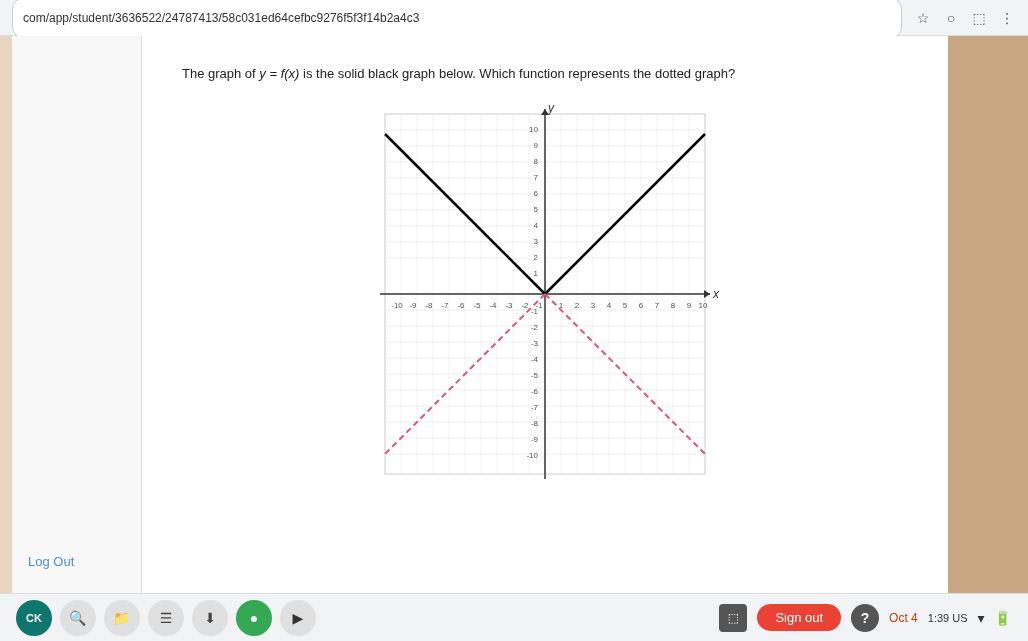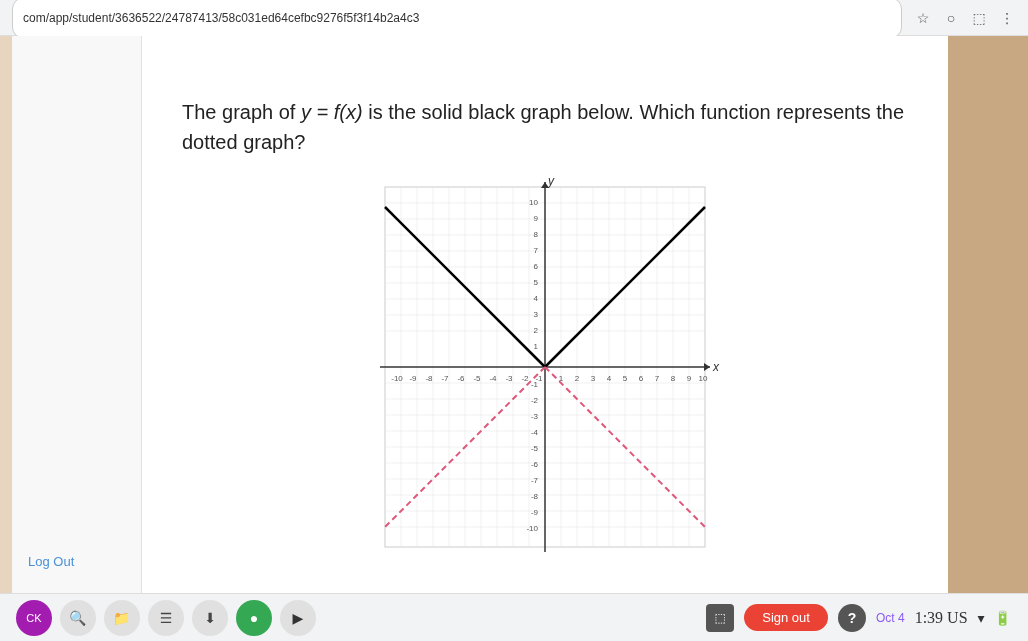--- a/index.html
+++ b/index.html
@@ -78,26 +78,25 @@
     
     .content {
       flex: 1;
       background: white;
       padding: 28px 40px 20px 40px;
       overflow-y: auto;
       position: relative;
     }
 
     .question-text {
-      font-size: 20px;
+      font-size: 13px;
       color: #222;
       line-height: 1.5;
       margin-bottom: 20px;
       max-width: 750px;
-      margin-top: 33px;
     }
 
     
     .graph-container {
       display: flex;
       justify-content: center;
       margin-top: 10px;
     }
 
     .graph-svg-wrapper {
@@ -120,24 +119,24 @@
       border-radius: 50%;
       background: #e0e0e0;
       display: flex;
       align-items: center;
       justify-content: center;
       font-size: 14px;
       color: #444;
       cursor: pointer;
     }
     .taskbar-icon.ck {
-      background: #a21caf;
+      background: #0f766e;
       color: white;
       font-size: 11px;
-      font-weight: normal;
+      font-weight: bold;
       text-align: right;
     }
     .taskbar-icon.green-circle {
       background: #34a853;
       color: white;
     }
     .taskbar-icon.play-btn {
       background: #e0e0e0;
       color: #333;
     }
@@ -164,26 +163,25 @@
       background: #555;
       color: white;
       display: flex;
       align-items: center;
       justify-content: center;
       font-size: 14px;
       font-weight: bold;
     }
     .taskbar-date {
       font-size: 12px;
-      color: #8b5cf6;
+      color: #c2410c;
     }
     .taskbar-time {
-      font-size: 16px;
-      color: #333;
-      font-family: Liberation Serif, serif;
+      font-size: 11px;
+      color: #333;
     }
     .monitor-icon {
       width: 28px;
       height: 28px;
       background: #555;
       border-radius: 4px;
       display: flex;
       align-items: center;
       justify-content: center;
       color: white;

